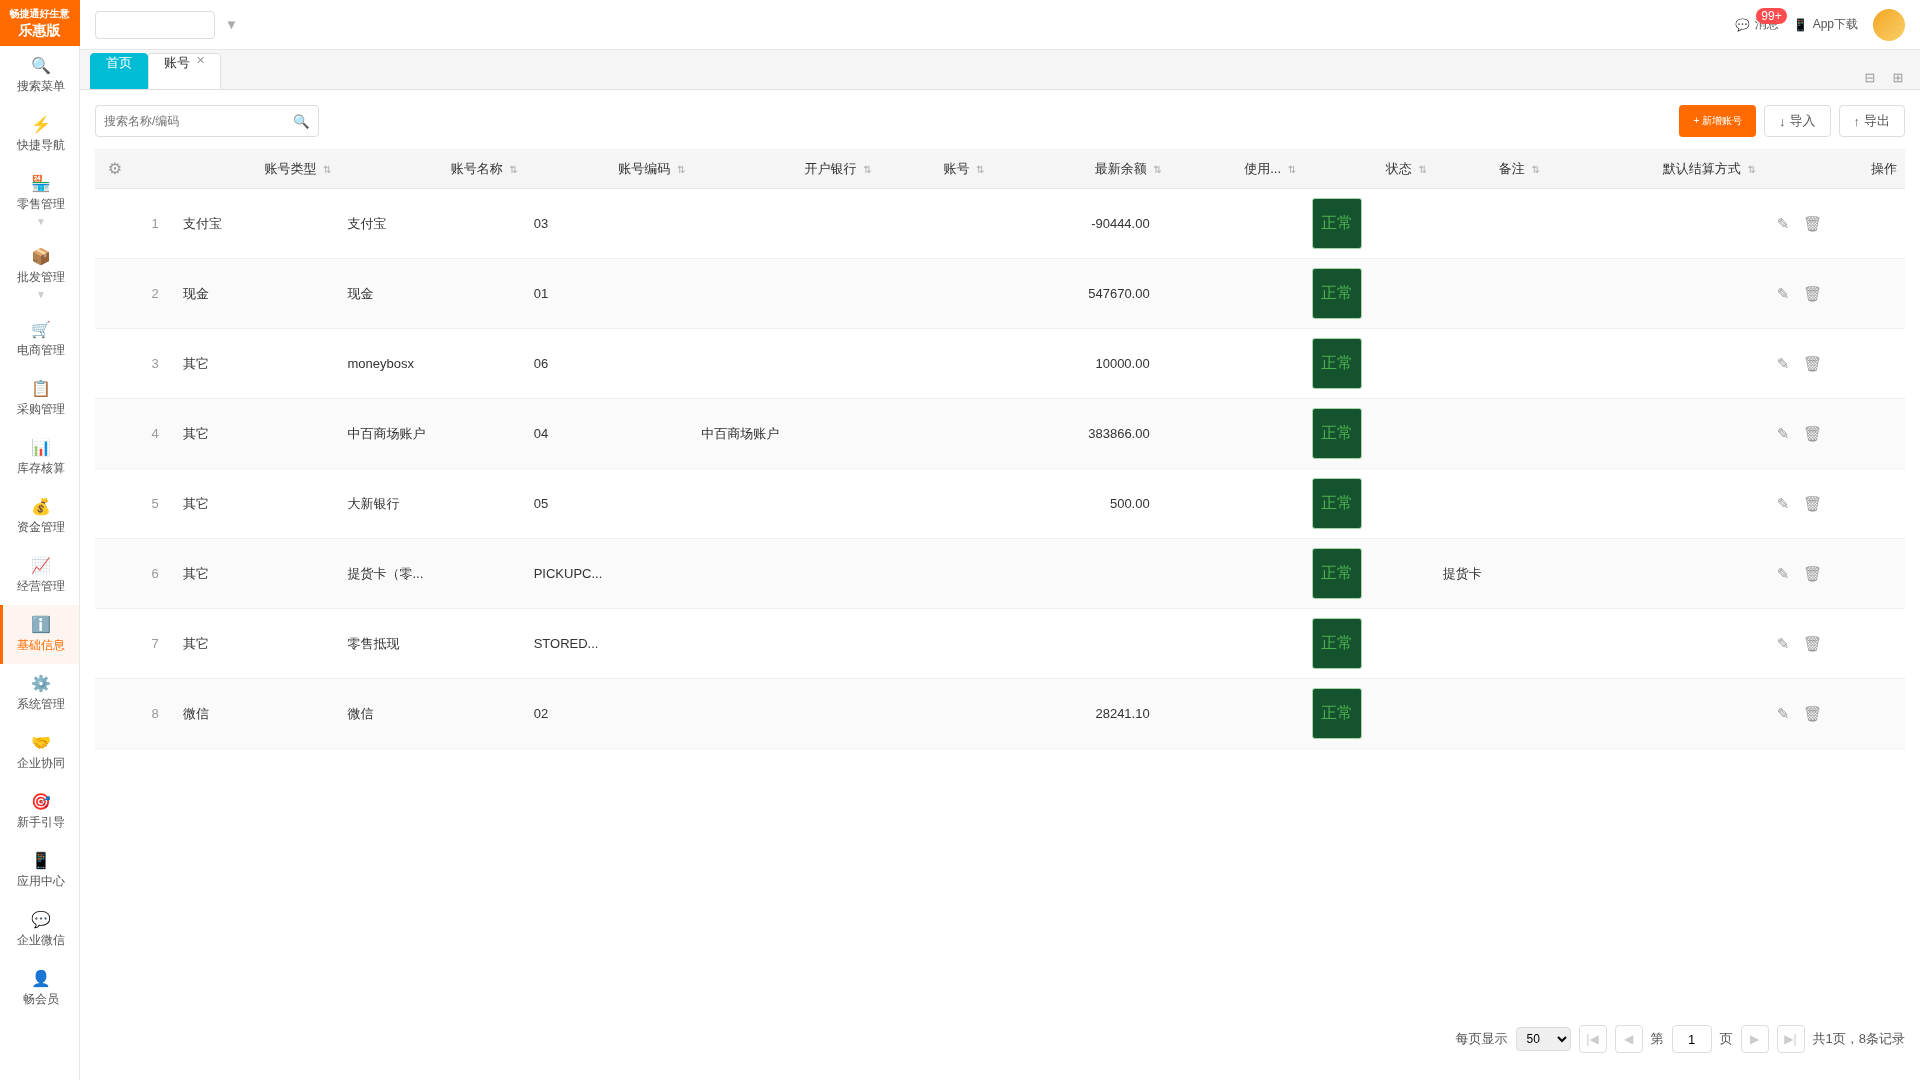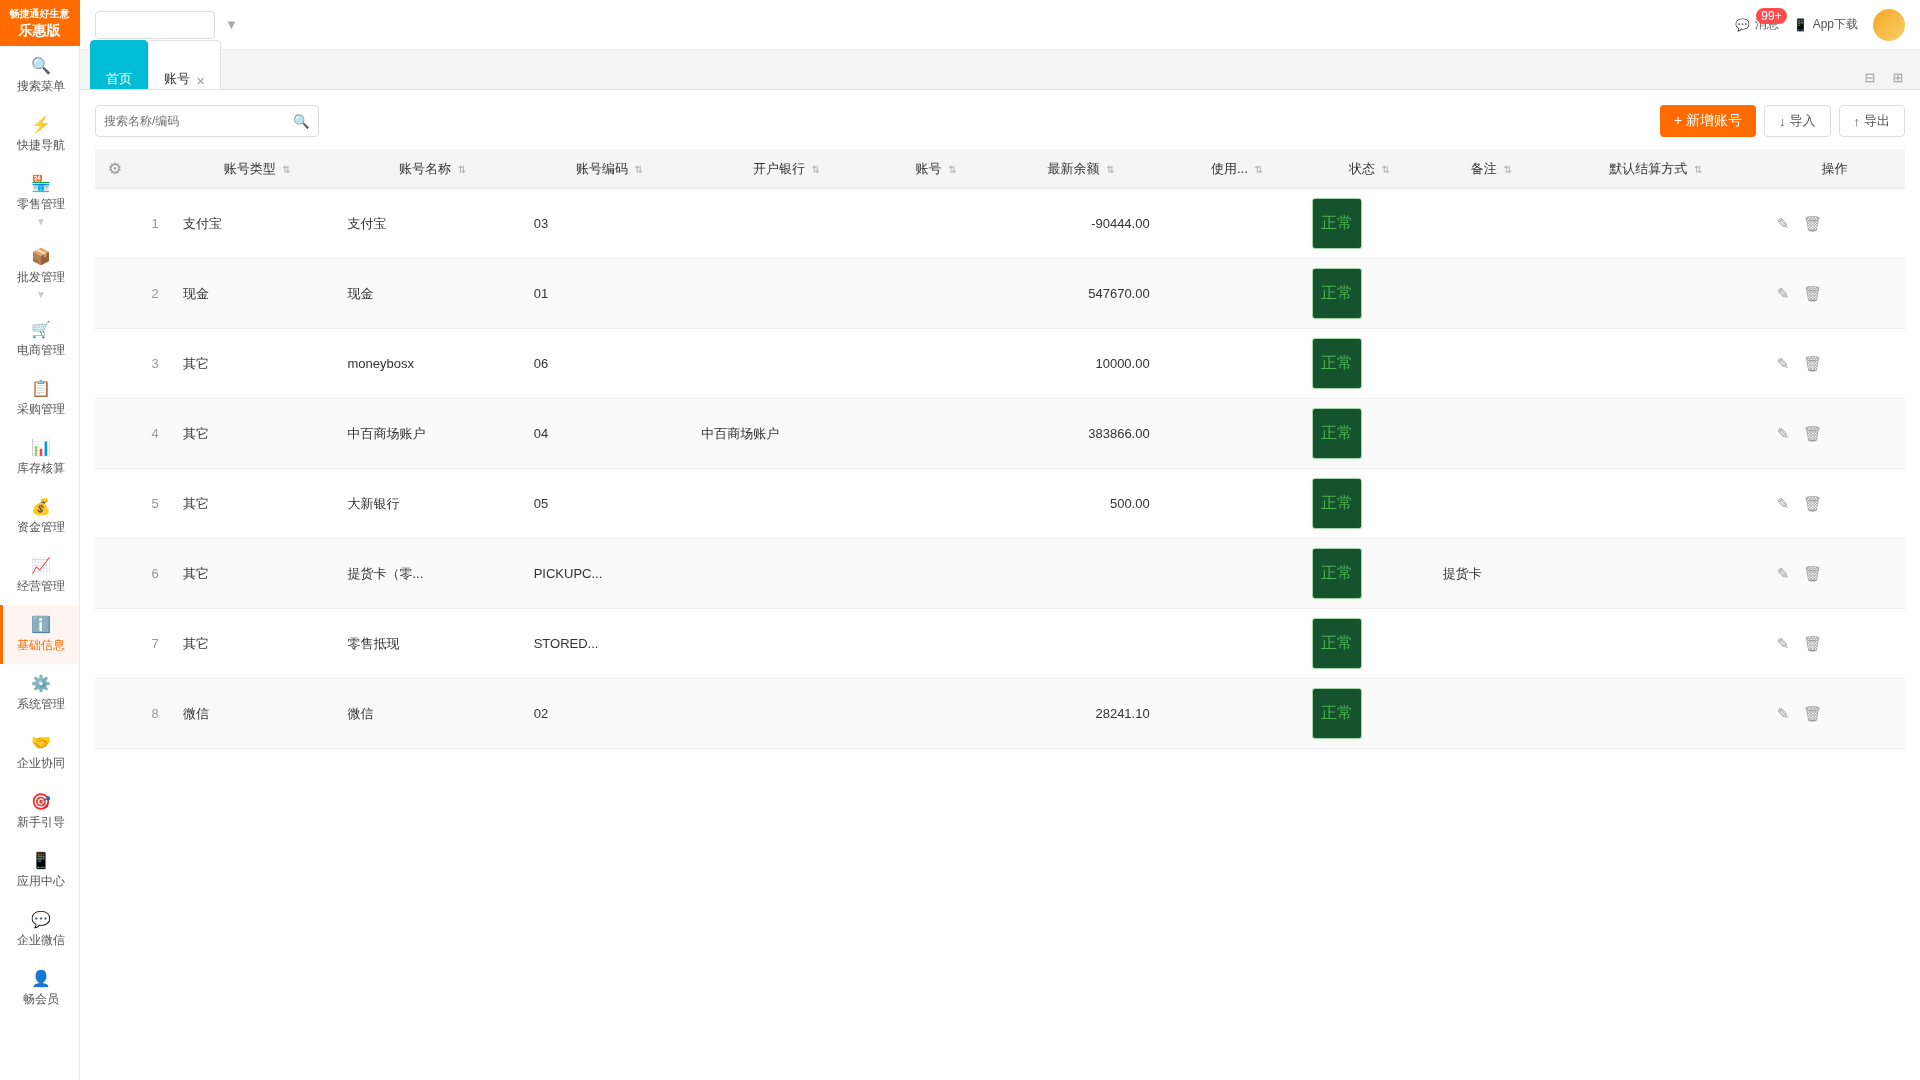--- a/index.html
+++ b/index.html
@@ -120,24 +120,24 @@
     
     .tabs-bar {
       height: 40px;
       background: #f5f5f5;
       display: flex;
       align-items: flex-end;
       padding: 0 10px;
       border-bottom: 1px solid #e0e0e0;
     }
     .tab {
-      height: 49px;
+      height: 36px;
       padding: 0 15px;
       display: flex;
-      align-items: flex-end;
+      align-items: flex-start;
       cursor: pointer;
       font-size: 13px;
       gap: 6px;
       border-radius: 4px 4px 0 0;
       border: 1px solid transparent;
     }
     .tab.home {
       background: #00bcd4;
       color: #fff;
       border-color: #00bcd4;
@@ -212,21 +212,21 @@
       gap: 8px;
     }
     .btn-primary {
       background: #ff6b00;
       color: #fff;
       border: none;
       border-radius: 4px;
       padding: 0 14px;
       height: 32px;
       cursor: pointer;
-      font-size: 14px;
+      font-size: 10px;
       display: flex;
       align-items: center;
       gap: 4px;
     }
     .btn-default {
       background: #fff;
       color: #555;
       border: 1px solid #ddd;
       border-radius: 4px;
       padding: 0 14px;
@@ -246,21 +246,21 @@
     table {
       width: 100%;
       border-collapse: collapse;
       font-size: 13px;
     }
     thead tr {
       background: #f5f5f5;
     }
     th {
       padding: 10px 8px;
-      text-align: center;
+      text-align: right;
       color: #333;
       font-weight: normal;
       border-bottom: 1px solid #e8e8e8;
       white-space: nowrap;
     }
     th.sortable {
       cursor: pointer;
     }
     th .sort-arrows {
       font-size: 10px;
@@ -659,15 +659,31 @@
     <td></td>
     <td>
       <button class="op-btn" title="编辑">✎</button>
       <button class="op-btn" title="删除">🗑</button>
     </td>
   </tr>
           </tbody>
       </table>
     </div>
 
+    <div class="pagination">
+      <span>每页显示</span>
+      <select class="page-size-select">
+        <option>50</option>
+        <option>100</option>
+        <option>200</option>
+      </select>
+      <button class="page-nav-btn disabled">|◀</button>
+      <button class="page-nav-btn disabled">◀</button>
+      <span>第</span>
+      <input class="page-input" value="1" style="">
+      <span>页</span>
+      <button class="page-nav-btn disabled">▶</button>
+      <button class="page-nav-btn disabled">▶|</button>
+      <span>共1页，8条记录</span>
+    </div>
 
   </div>
 </div>
 
 </body></html>

